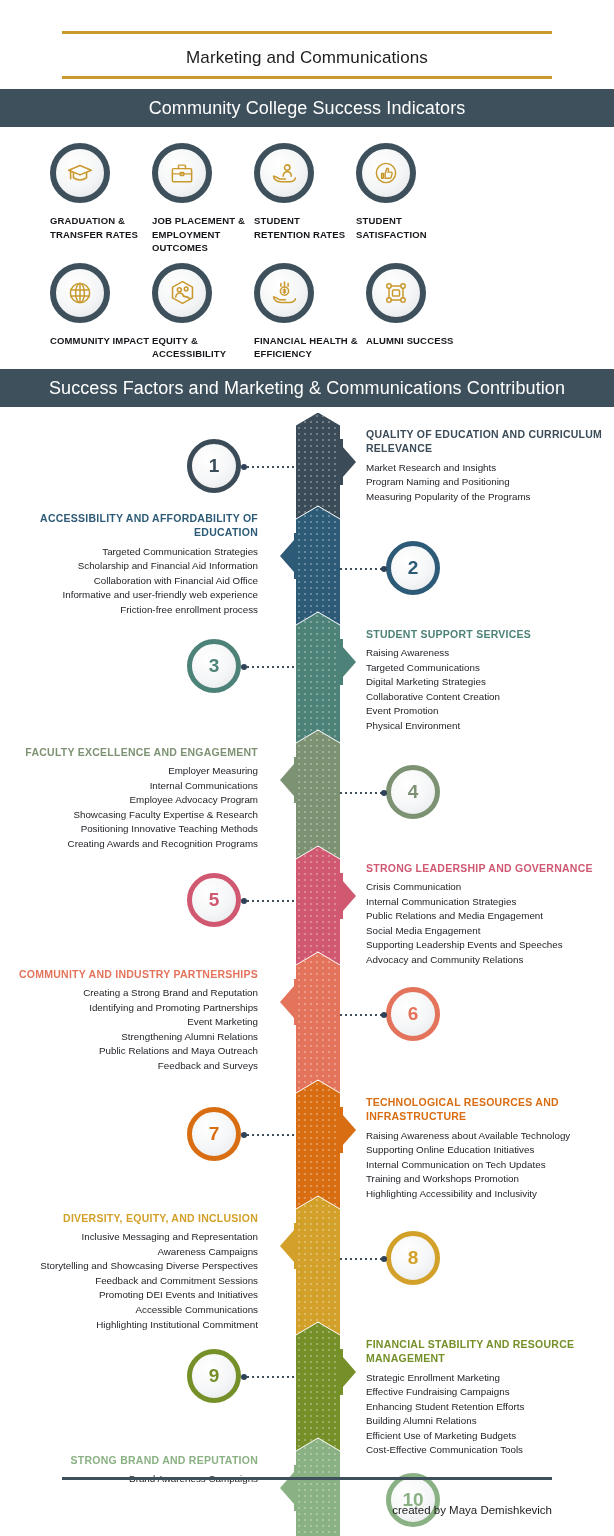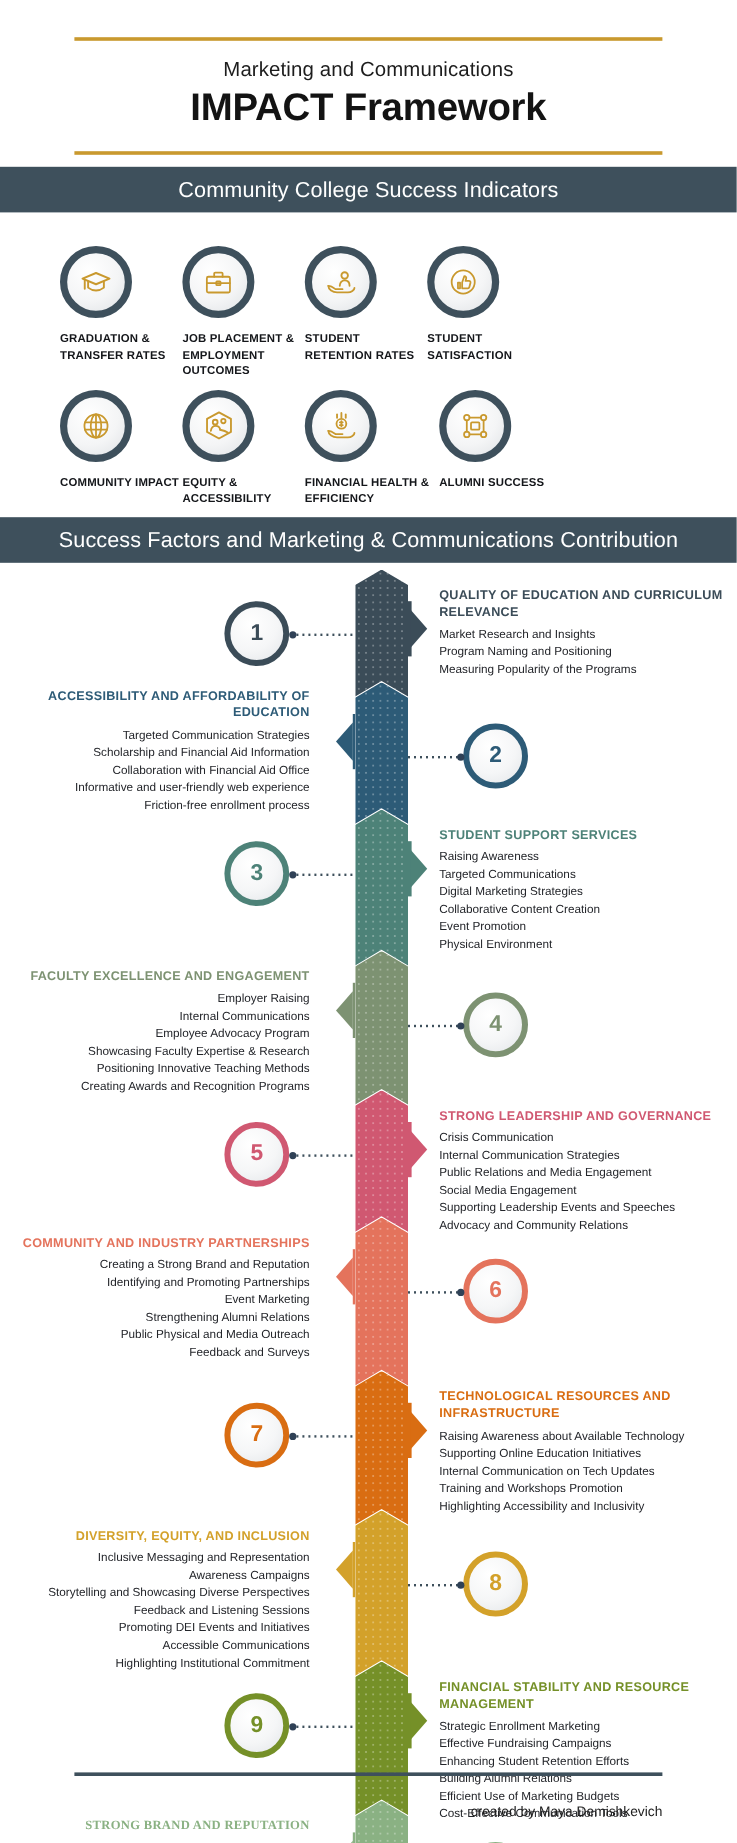--- a/index.html
+++ b/index.html
@@ -35,21 +35,21 @@
     text-align:center;
     font-size:18px;
     height:38px;
     line-height:38px;
     letter-spacing:.1px;
   }
   .banner.b1{ margin-top:10px; }
   .banner.b2{ margin-top:0; }
 
   
-  .indicators{ padding:16px 0 8px 0;margin-top:12px; }
+  .indicators{ padding:16px 0 8px 0; }
   .ind-row{ display:flex; }
   .ind-row.r1{ padding:0 48px 0 50px; }
   .ind-row.r2{ padding:8px 20px 0 50px; }
   .ind-cell{ width:102px; }
   .ind-cell.wide{ width:112px; }
   .ind-badge{
     width:60px;height:60px;border-radius:50%;
     border:6px solid #3e505c;
     background:radial-gradient(circle at 38% 32%, #ffffff 0%, #f4f5f6 55%, #dfe2e5 100%);
     box-sizing:border-box;
@@ -140,21 +140,20 @@
     position:absolute;right:62px;bottom:20px;
     font-size:11.5px;color:#1d1d1d;
   }
 </style>
 </head>
 <body>
 
 <div class="header">
   <div class="rule-gold top"></div>
   <div class="title-sub">Marketing and Communications</div>
-  <div class="title-main">IMPACT Framework</div>
   <div class="rule-gold bottom"></div>
 </div>
 
 <div class="banner b1">Community College Success Indicators</div>
 
 <div class="indicators">
   <div class="ind-row r1">
 
     <div class="ind-cell">
       <div class="ind-badge">
@@ -361,21 +360,21 @@
         </div>
         <div class="tab right" style="top: 26px;">
           <div class="bar" style="background: rgb(77, 130, 120);"></div>
           <div class="tri" style="border-left: 14px solid rgb(77, 130, 120);"></div>
         </div>
       </div>
       <div class="row" style="top: 324px;">
         <div class="side left" style="top: 14px;">
           <div class="hdr" style="color: rgb(125, 146, 114);">FACULTY EXCELLENCE AND ENGAGEMENT</div>
           <div class="items">
-            <div>Employer Raising</div>
+            <div>Employer Measuring</div>
             <div>Internal Communications</div>
             <div>Employee Advocacy Program</div>
             <div>Showcasing Faculty Expertise &amp; Research</div>
             <div>Positioning Innovative Teaching Methods</div>
             <div>Creating Awards and Recognition Programs</div>
           </div>
         </div>
         <div class="num right" style="top: 34px; border-color: rgb(125, 146, 114); color: rgb(125, 146, 114);">4</div>
         <div class="conn to-left" style="left: 340px; width: 46px; top: 61px;">
           <div class="dot"></div>
@@ -407,21 +406,21 @@
         </div>
       </div>
       <div class="row" style="top: 546px;">
         <div class="side left" style="top: 14px;">
           <div class="hdr" style="color: rgb(228, 115, 92);">COMMUNITY AND INDUSTRY PARTNERSHIPS</div>
           <div class="items">
             <div>Creating a Strong Brand and Reputation</div>
             <div>Identifying and Promoting Partnerships</div>
             <div>Event Marketing</div>
             <div>Strengthening Alumni Relations</div>
-            <div>Public Physical and Media Outreach</div>
+            <div>Public Relations and Maya Outreach</div>
             <div>Feedback and Surveys</div>
           </div>
         </div>
         <div class="num right" style="top: 34px; border-color: rgb(228, 115, 92); color: rgb(228, 115, 92);">6</div>
         <div class="conn to-left" style="left: 340px; width: 46px; top: 61px;">
           <div class="dot"></div>
         </div>
         <div class="tab left" style="top: 26px;">
           <div class="bar" style="background: rgb(228, 115, 92);"></div>
           <div class="tri" style="border-right: 14px solid rgb(228, 115, 92);"></div>
@@ -447,21 +446,21 @@
           <div class="tri" style="border-left: 14px solid rgb(217, 109, 18);"></div>
         </div>
       </div>
       <div class="row" style="top: 790px;">
         <div class="side left" style="top: 14px;">
           <div class="hdr" style="color: rgb(211, 161, 42);">DIVERSITY, EQUITY, AND INCLUSION</div>
           <div class="items">
             <div>Inclusive Messaging and Representation</div>
             <div>Awareness Campaigns</div>
             <div>Storytelling and Showcasing Diverse Perspectives</div>
-            <div>Feedback and Listening Sessions</div>
+            <div>Feedback and Commitment Sessions</div>
             <div>Promoting DEI Events and Initiatives</div>
             <div>Accessible Communications</div>
             <div>Highlighting Institutional Commitment</div>
           </div>
         </div>
         <div class="num right" style="top: 34px; border-color: rgb(211, 161, 42); color: rgb(211, 161, 42);">8</div>
         <div class="conn to-left" style="left: 340px; width: 46px; top: 61px;">
           <div class="dot"></div>
         </div>
         <div class="tab left" style="top: 26px;">
@@ -485,21 +484,21 @@
         <div class="conn to-right" style="left: 242px; width: 54px; top: 53px;">
           <div class="dot"></div>
         </div>
         <div class="tab right" style="top: 26px;">
           <div class="bar" style="background: rgb(117, 144, 40);"></div>
           <div class="tri" style="border-left: 14px solid rgb(117, 144, 40);"></div>
         </div>
       </div>
       <div class="row" style="top: 1032px;">
         <div class="side left" style="top: 14px;">
-          <div class="hdr" style="color: rgb(138, 177, 131); font-family: Liberation Serif, serif;">STRONG BRAND AND REPUTATION</div>
+          <div class="hdr" style="color: rgb(138, 177, 131);">STRONG BRAND AND REPUTATION</div>
           <div class="items">
             <div>Brand Awareness Campaigns</div>
           </div>
         </div>
         <div class="num right" style="top: 34px; border-color: rgb(138, 177, 131); color: rgb(138, 177, 131);">10</div>
         <div class="tab left" style="top: 26px;">
           <div class="bar" style="background: rgb(138, 177, 131);"></div>
           <div class="tri" style="border-right: 14px solid rgb(138, 177, 131);"></div>
         </div>
       </div>

